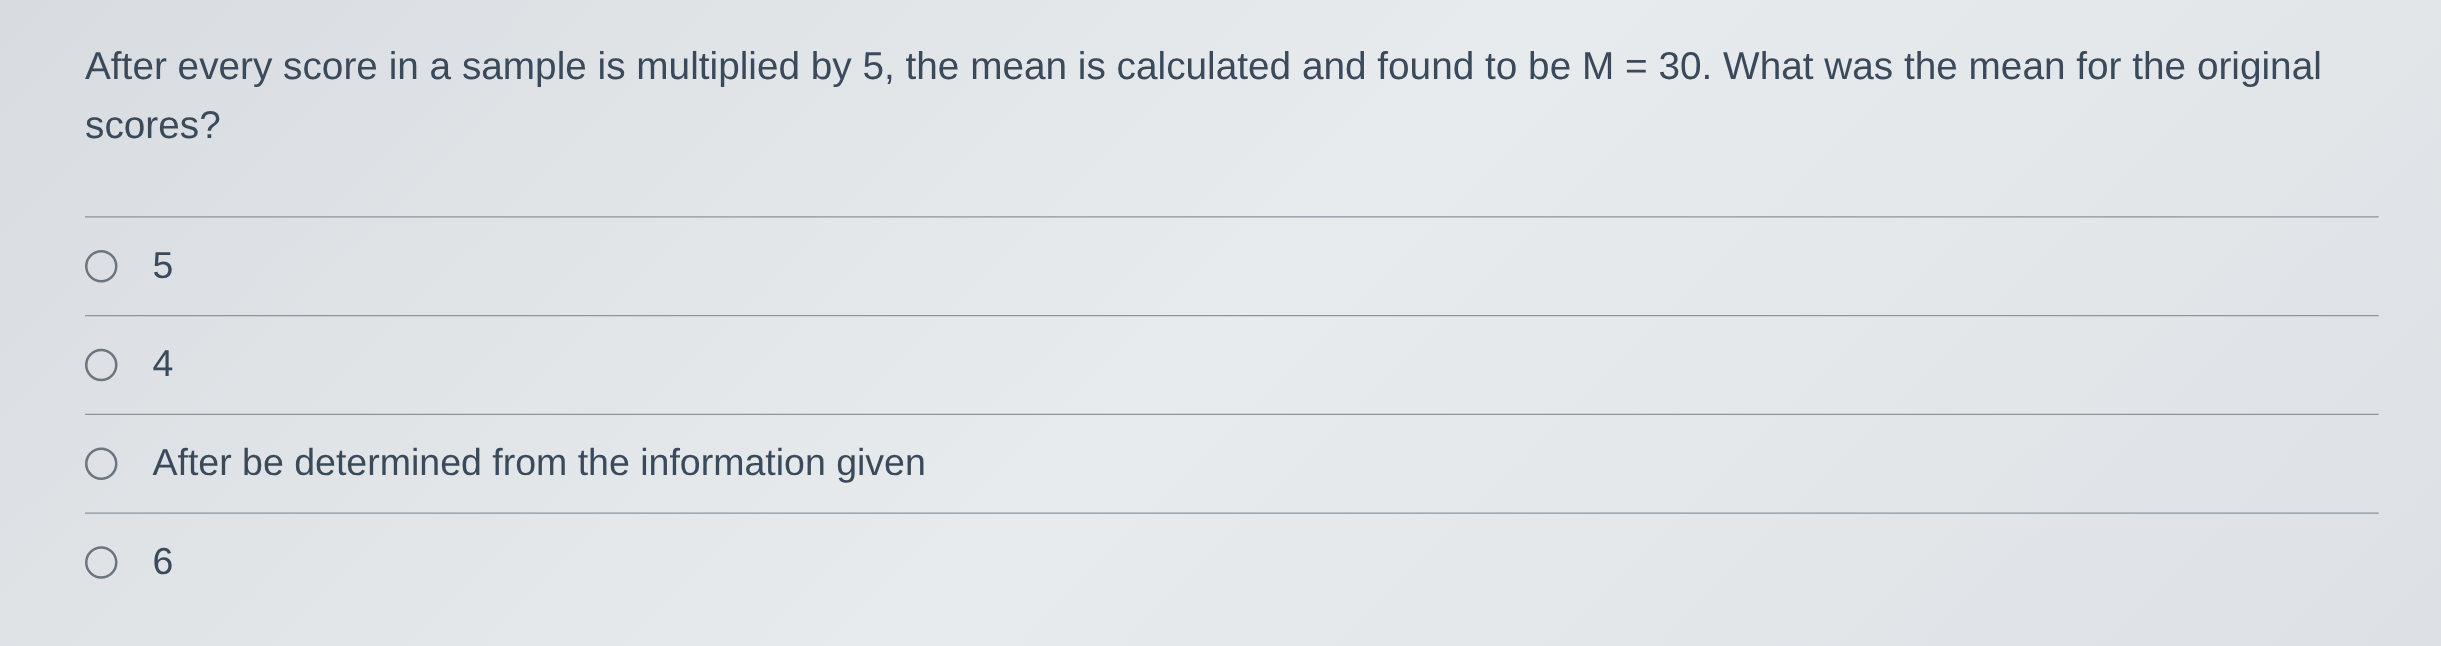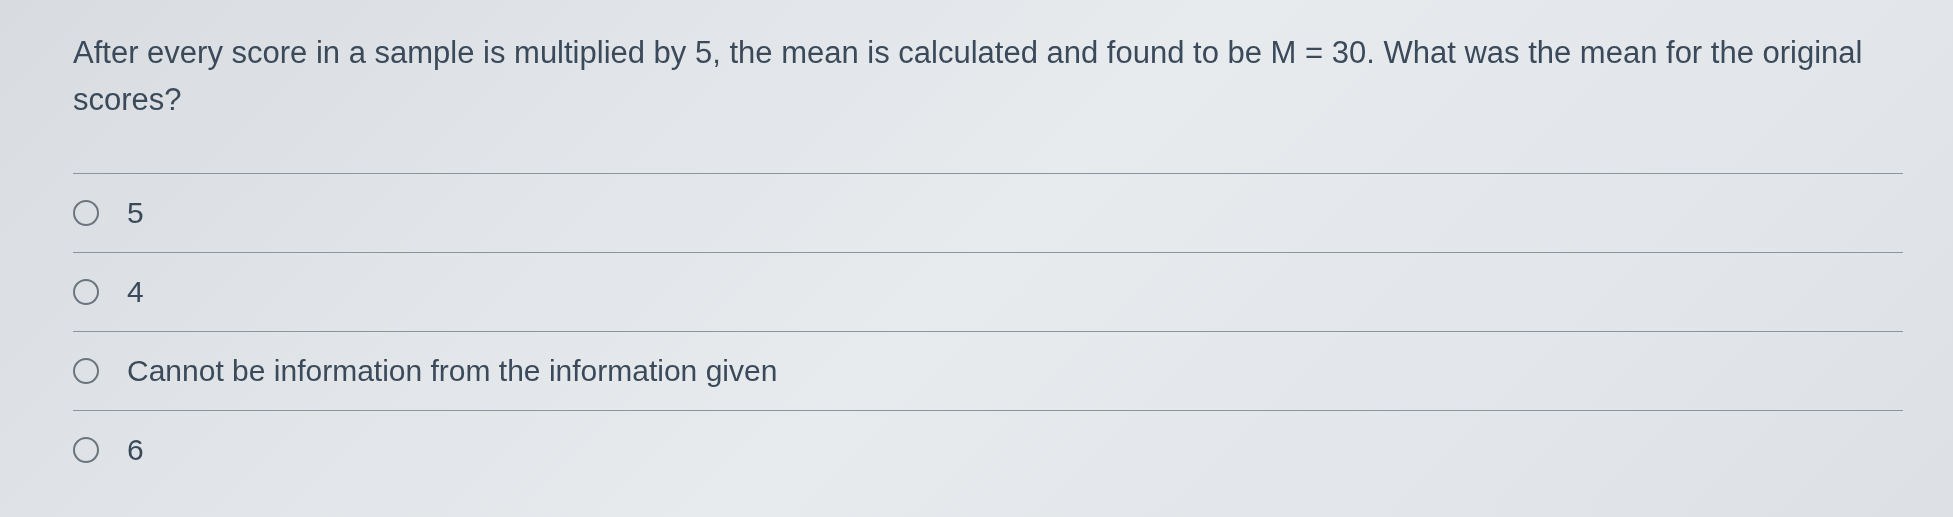--- a/index.html
+++ b/index.html
@@ -9,22 +9,21 @@
     }
     body {
       font-family: 'Segoe UI', Tahoma, Geneva, Verdana, sans-serif;
       background: linear-gradient(135deg, #d8dce0 0%, #e8ebee 50%, #dde1e5 100%);
       width: 1953px;
       height: 517px;
       overflow: hidden;
       position: relative;
     }
     .container {
-      padding: 30px 50px 0 37px;
-      margin-left: 36px;
+      padding: 30px 50px 0 68px;
     }
     .question-text {
       font-size: 31px;
       color: #3a4a5a;
       line-height: 1.5;
       margin-bottom: 50px;
       font-weight: 400;
     }
     .options-list {
       display: flex;
@@ -68,20 +67,20 @@
     <div class="option-row">
       <div class="radio-circle"></div>
       <span class="option-label">5</span>
     </div>
     <div class="option-row">
       <div class="radio-circle"></div>
       <span class="option-label">4</span>
     </div>
     <div class="option-row">
       <div class="radio-circle"></div>
-      <span class="option-label">Cannot be information from the information given</span>
+      <span class="option-label">After be determined from the information given</span>
     </div>
     <div class="option-row">
       <div class="radio-circle"></div>
       <span class="option-label">6</span>
     </div>
   </div>
 </div>
 
 </body></html>

